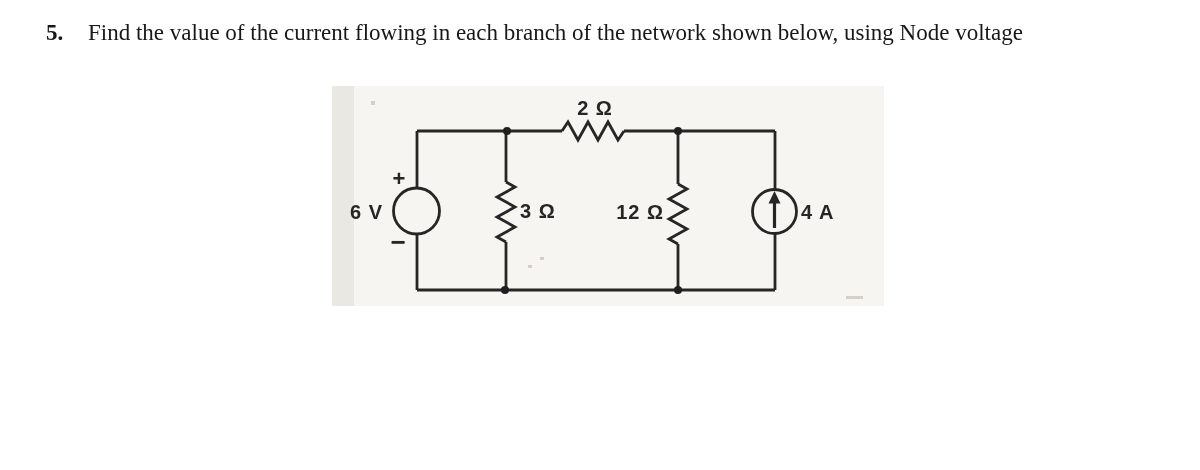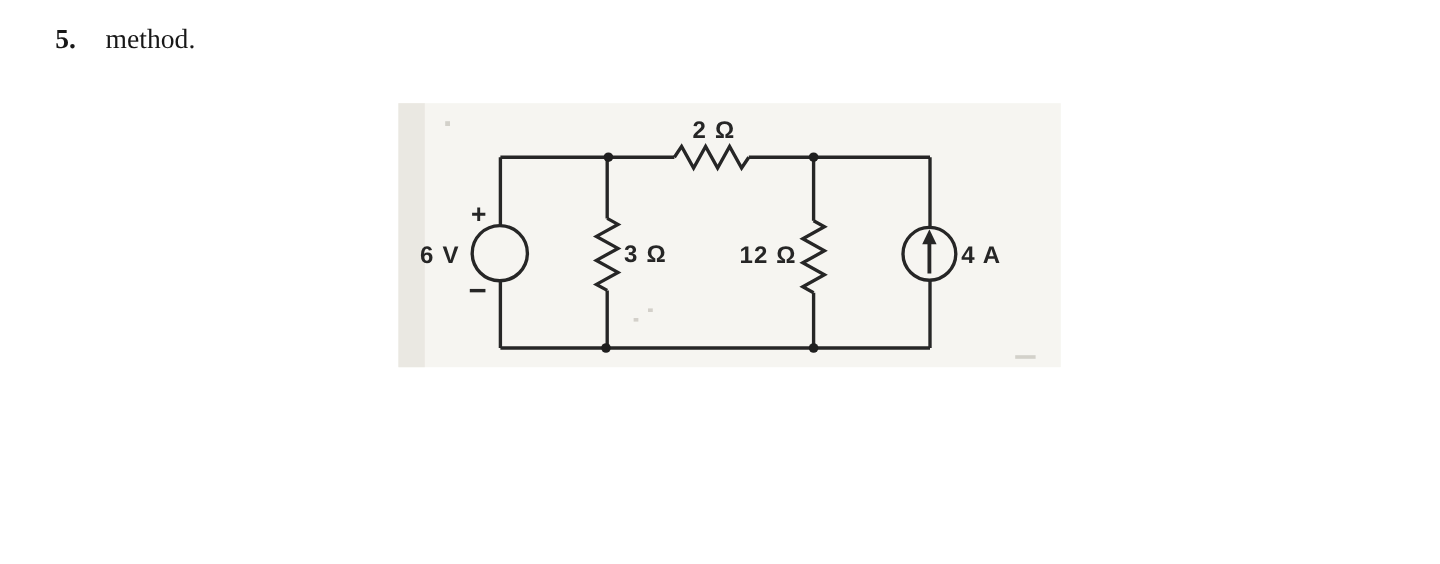--- a/index.html
+++ b/index.html
@@ -63,21 +63,21 @@
   }
 </style>
 </head>
 <body>
 
 <div class="page">
 
   <div class="problem">
     <span class="num">5.</span>
     <div class="lines">
-      <div>method.</div>
+      <div>Find the value of the current flowing in each branch of the network shown below, using Node voltage</div>
     </div>
   </div>
 
   <div class="circuit-wrap">
     <svg width="570" height="228" viewBox="325 84 570 228">
 
       <rect x="332" y="86" width="552" height="220" fill="#f6f5f1"></rect>
       <rect x="332" y="86" width="22" height="220" fill="#eae8e2"></rect>
 
       <g fill="#bdb9b1" opacity="0.6">

